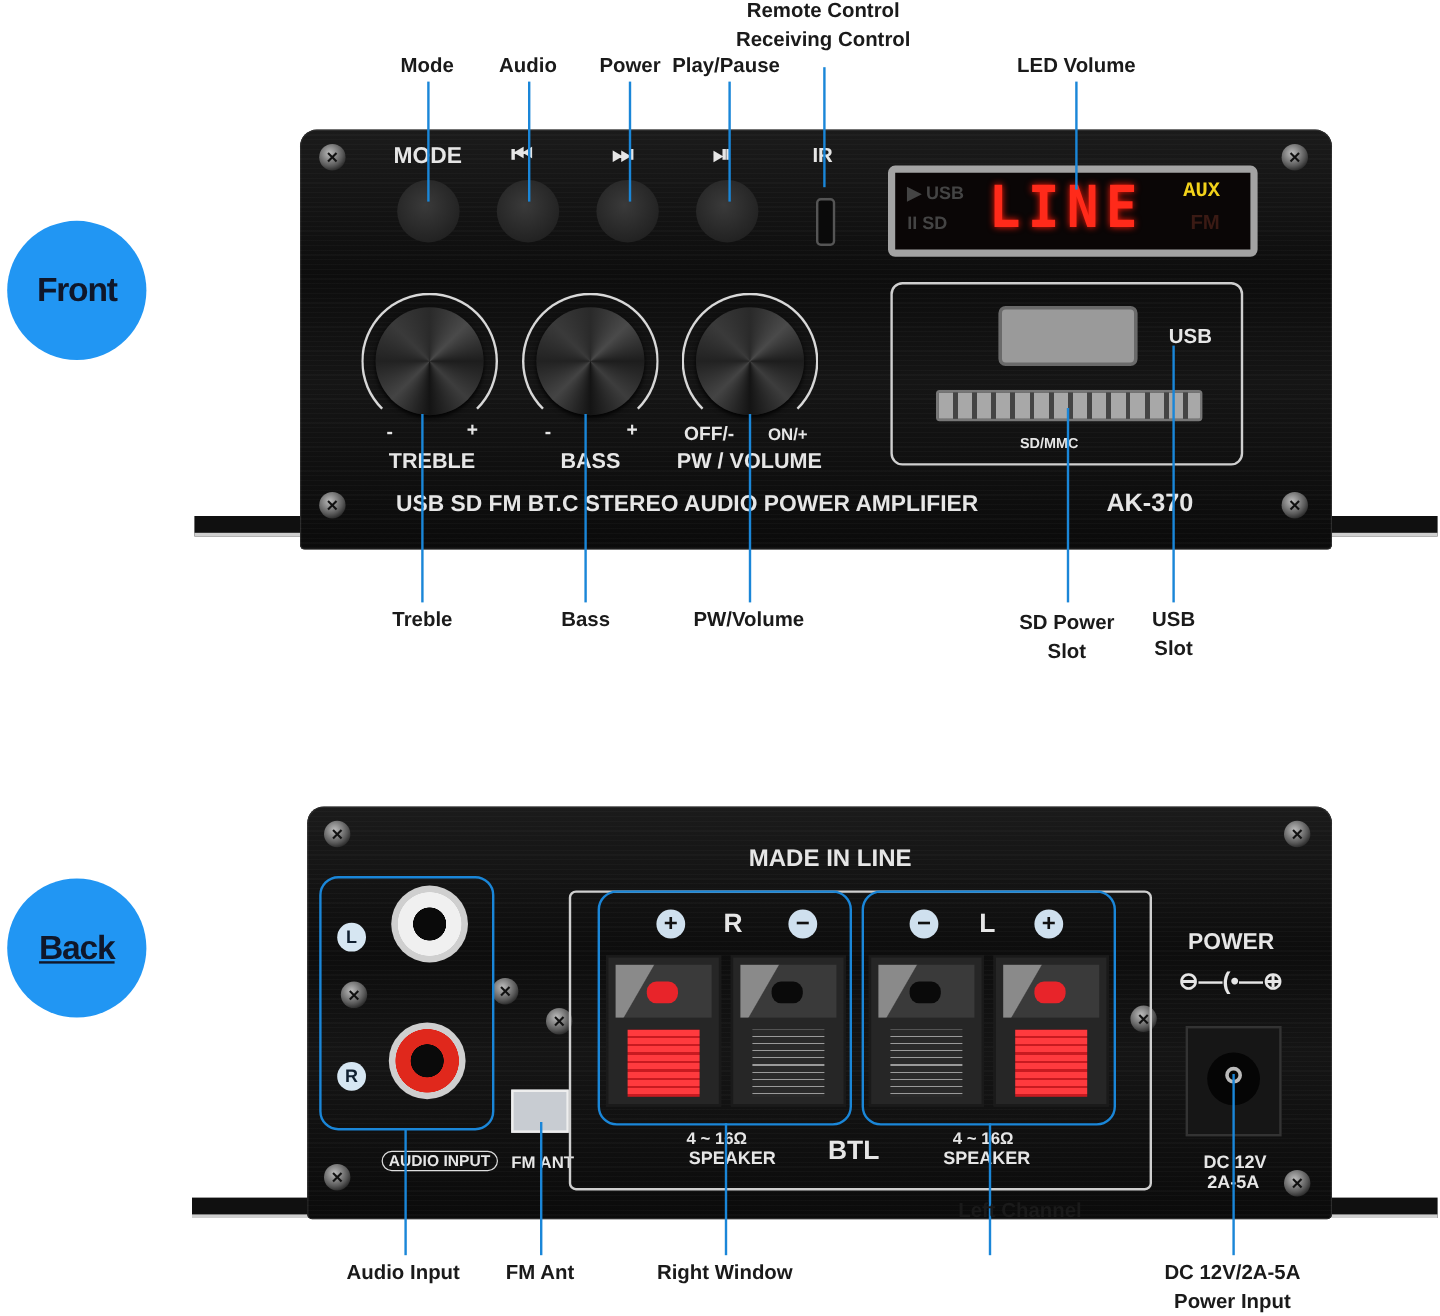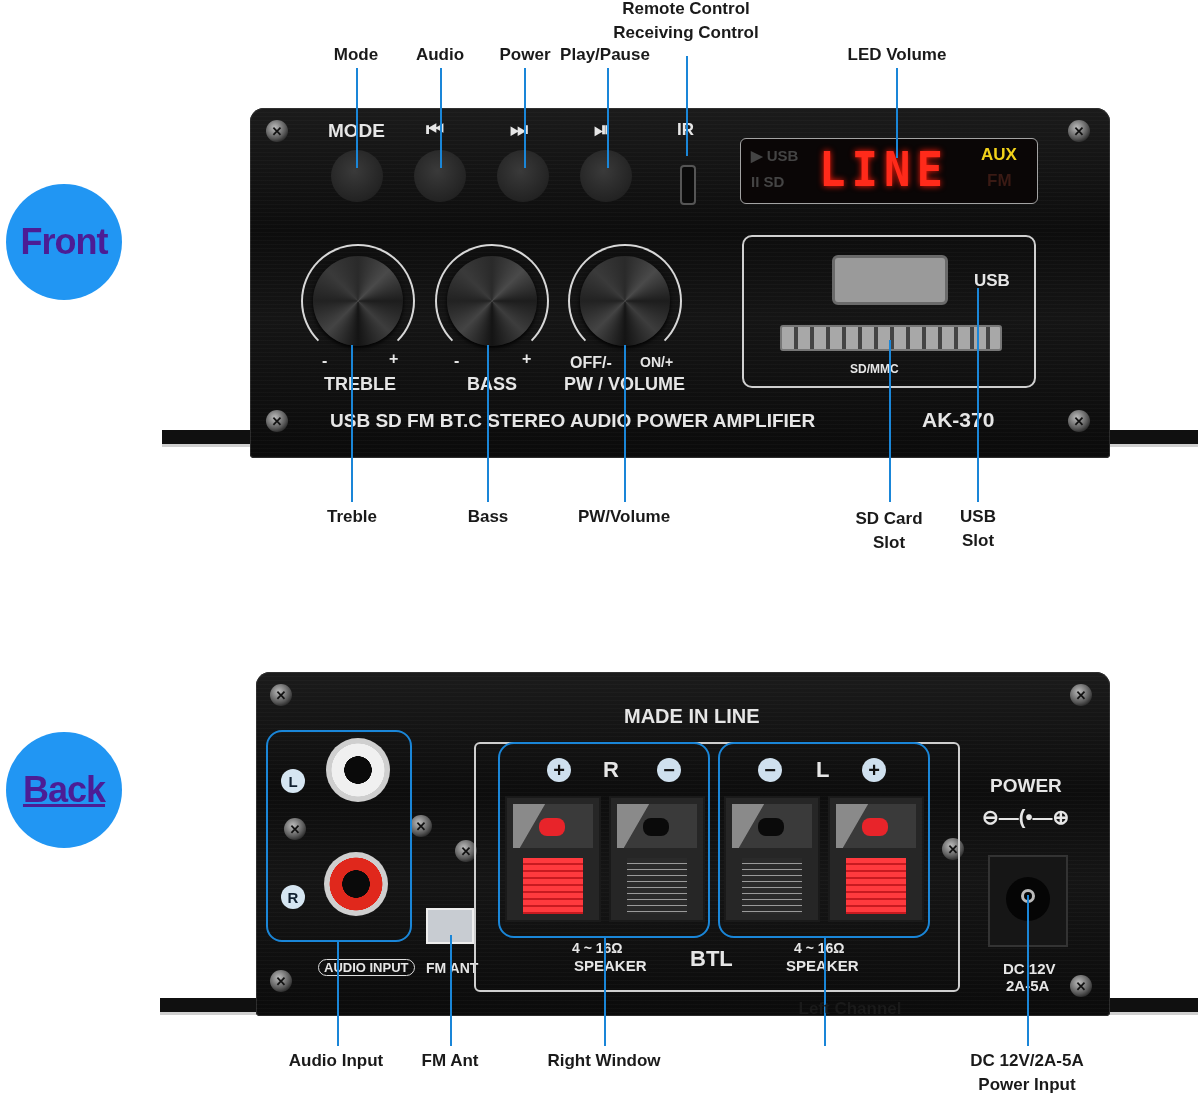--- a/index.html
+++ b/index.html
@@ -1,31 +1,31 @@
 <!DOCTYPE html>
 <html><head>
 <meta charset="utf-8">
 <style>
   html,body{margin:0;padding:0;background:#fff;}
   body{width:1200px;height:1097px;position:relative;overflow:hidden;font-family:"Liberation Sans",sans-serif;}
   .abs{position:absolute;}
   .callout{position:absolute;font-family:"Liberation Sans",sans-serif;font-weight:bold;font-size:17px;color:#1a1a1a;text-align:center;white-space:nowrap;line-height:25px;transform:translateX(-50%);}
   .line{position:absolute;width:2px;background:#1a86d8;}
-  .badge{position:absolute;width:116px;height:116px;border-radius:50%;background:#2196f3;color:#4c1d95;font-weight:bold;font-size:36px;display:flex;align-items:center;justify-content:center;font-family:"Liberation Sans",sans-serif;letter-spacing:-1px;}
+  .badge{position:absolute;width:116px;height:116px;border-radius:50%;background:#2196f3;color:#0f172a;font-weight:bold;font-size:28px;display:flex;align-items:center;justify-content:center;font-family:"Liberation Sans",sans-serif;letter-spacing:-1px;}
   
   .panel{position:absolute;background:linear-gradient(180deg,#1b1b1b 0%,#0d0d0d 35%,#151515 60%,#0b0b0b 100%);border-radius:14px 14px 4px 4px;box-shadow:inset 0 0 0 1px #2c2c2c;}
   .panel::before{content:"";position:absolute;inset:0;border-radius:inherit;background:repeating-linear-gradient(180deg,rgba(255,255,255,0.025) 0 1px,transparent 1px 4px);pointer-events:none;}
   .bracket{position:absolute;height:14px;background:#101010;border-bottom:3px solid #cfcfcf;}
   .screw{position:absolute;width:22px;height:22px;border-radius:50%;background:radial-gradient(circle at 40% 35%,#bdbdbd,#5a5a5a 55%,#222 80%);}
   .screw::after{content:"✕";position:absolute;inset:0;color:#111;font-size:13px;display:flex;align-items:center;justify-content:center;font-weight:bold;}
   .ptext{position:absolute;color:#e6e6e6;font-weight:bold;font-family:"Liberation Sans",sans-serif;white-space:nowrap;}
   .btn{position:absolute;width:52px;height:52px;border-radius:50%;background:radial-gradient(circle at 45% 40%,#3a3a3a,#232323 70%,#171717);}
   .knob-ring{position:absolute;width:114px;height:114px;border-radius:50%;border:2px solid #d8d8d8;border-bottom-color:transparent;box-sizing:border-box;}
   .knob{position:absolute;width:90px;height:90px;border-radius:50%;background:conic-gradient(from 0deg,#2a2a2a,#4a4a4a,#1d1d1d,#3d3d3d,#141414,#444,#222,#3a3a3a,#2a2a2a);box-shadow:0 2px 4px #000;}
-  .led{position:absolute;background:#0a0606;border-radius:6px;border:1px solid #a3a3a3;}
+  .led{position:absolute;background:#0a0606;border-radius:6px;border:6px solid #a3a3a3;}
   .led-main{position:absolute;color:#ff2a1a;font-family:"DejaVu Sans Mono",monospace;font-size:44px;font-weight:bold;letter-spacing:6px;text-shadow:0 0 6px #ff1a0a;transform:scaleY(1.1);}
   .box-outline{position:absolute;border:2px solid #cfcfcf;border-radius:10px;box-sizing:border-box;}
   .blue-box{position:absolute;border:2px solid #1a86d8;border-radius:16px;box-sizing:border-box;}
   .usb-port{position:absolute;background:#9a9a9a;border-radius:6px;border:3px solid #6a6a6a;box-sizing:border-box;}
   .sd-slot{position:absolute;background:repeating-linear-gradient(90deg,#a8a8a8 0 12px,#444 12px 16px);border:2px solid #777;border-radius:3px;box-sizing:border-box;}
   .rca{position:absolute;width:64px;height:64px;border-radius:50%;background:radial-gradient(circle,#0a0a0a 0 30%,var(--c) 31% 58%,#cfcfcf 59% 72%,#2a2a2a 73%);}
   .circle-letter{position:absolute;width:24px;height:24px;border-radius:50%;background:#d6e6f2;color:#102030;font-weight:bold;font-size:15px;display:flex;align-items:center;justify-content:center;}
   .term{position:absolute;width:96px;height:126px;background:#262626;border:2px solid #1a1a1a;box-sizing:border-box;}
   .term .top{position:absolute;left:6px;top:6px;width:80px;height:44px;background:linear-gradient(120deg,#8a8a8a 0 30%,#3a3a3a 31%);}
   .term .hole{position:absolute;left:32px;top:20px;width:26px;height:18px;border-radius:8px;}
@@ -64,21 +64,21 @@
 <div class="btn" style="left:331px;top:150px;"></div>
 <div class="btn" style="left:414px;top:150px;"></div>
 <div class="btn" style="left:497px;top:150px;"></div>
 <div class="btn" style="left:580px;top:150px;"></div>
 <div class="abs" style="left:680px;top:165px;width:12px;height:36px;border:2px solid #555;border-radius:4px;background:#0a0a0a;"></div>
 
 <div class="led" style="left:740px;top:138px;width:296px;height:64px;">
   <div class="ptext" style="left:10px;top:8px;font-size:15px;color:#444;">▶ USB</div>
   <div class="ptext" style="left:10px;top:34px;font-size:15px;color:#444;">II SD</div>
   <div class="led-main" style="left:78px;top:4px;">LINE</div>
-  <div class="ptext" style="left:240px;top:6px;font-size:17px;color:#f2d21a;">AUX</div>
+  <div class="ptext" style="left:240px;top:6px;font-size:17px;color:#f2d21a;font-family:Liberation Mono, monospace;">AUX</div>
   <div class="ptext" style="left:246px;top:32px;font-size:17px;color:#3a1a14;">FM</div>
 </div>
 
 <div class="knob-ring" style="left:301px;top:244px;"></div>
 <div class="knob" style="left:313px;top:256px;"></div>
 <div class="ptext" style="left:322px;top:352px;font-size:16px;">-</div>
 <div class="ptext" style="left:389px;top:350px;font-size:16px;">+</div>
 <div class="ptext" style="left:324px;top:374px;font-size:18px;">TREBLE</div>
 
 <div class="knob-ring" style="left:435px;top:244px;"></div>
@@ -110,21 +110,21 @@
 <div class="line" style="left:896px;top:68px;height:90px;"></div>
 <div class="line" style="left:351px;top:345px;height:157px;"></div>
 <div class="line" style="left:487px;top:345px;height:157px;"></div>
 <div class="line" style="left:624px;top:345px;height:157px;"></div>
 <div class="line" style="left:889px;top:340px;height:162px;"></div>
 <div class="line" style="left:977px;top:288px;height:214px;"></div>
 
 <div class="callout" style="left:352px;top:504px;">Treble</div>
 <div class="callout" style="left:488px;top:504px;">Bass</div>
 <div class="callout" style="left:624px;top:504px;">PW/Volume</div>
-<div class="callout" style="left:889px;top:506px;">SD Card</div>
+<div class="callout" style="left:889px;top:506px;">SD Power</div>
 <div class="callout" style="left:889px;top:530px;">Slot</div>
 <div class="callout" style="left:978px;top:504px;">USB</div>
 <div class="callout" style="left:978px;top:528px;">Slot</div>
 
 <div class="badge" style="left:6px;top:732px;text-decoration:underline;">Back</div>
 
 <div class="bracket" style="left:160px;top:998px;width:110px;"></div>
 <div class="bracket" style="left:1098px;top:998px;width:100px;"></div>
 <div class="panel" style="left:256px;top:672px;width:854px;height:344px;"></div>
 

